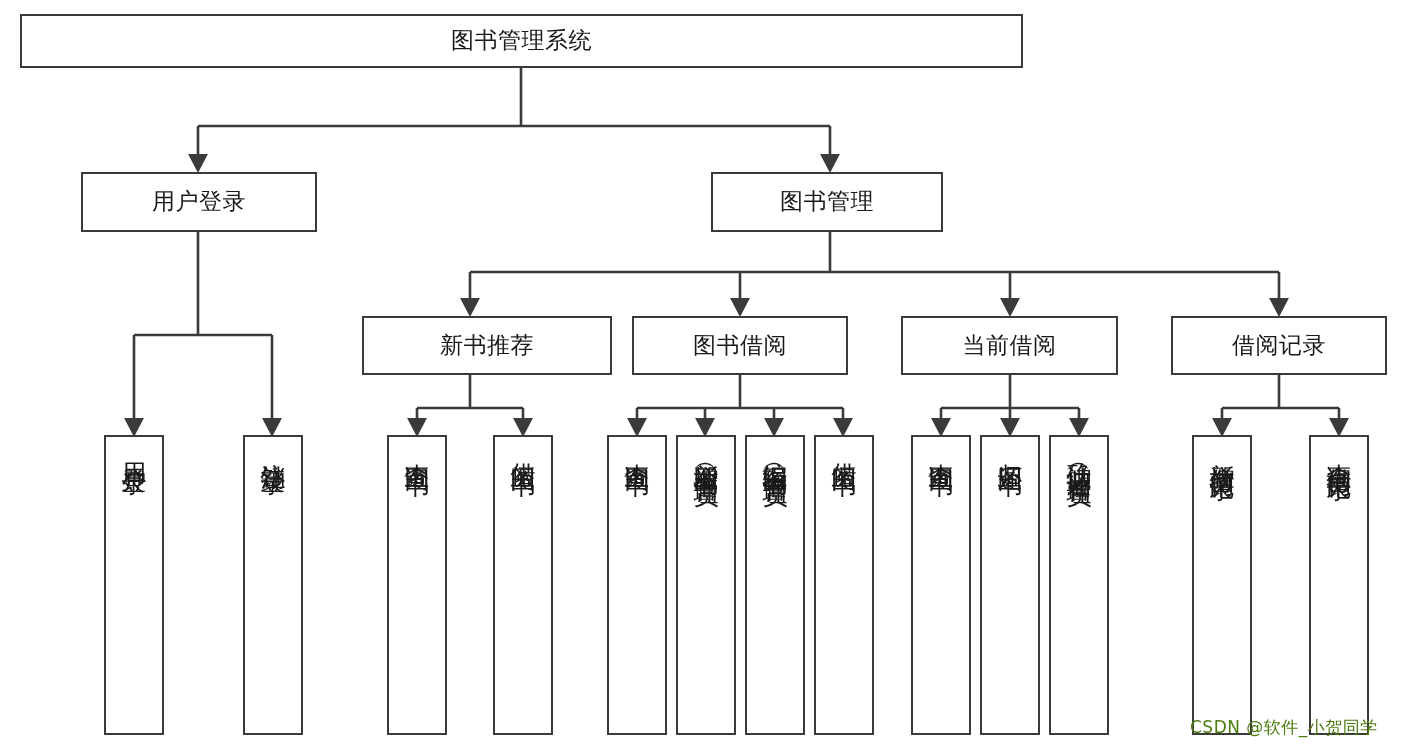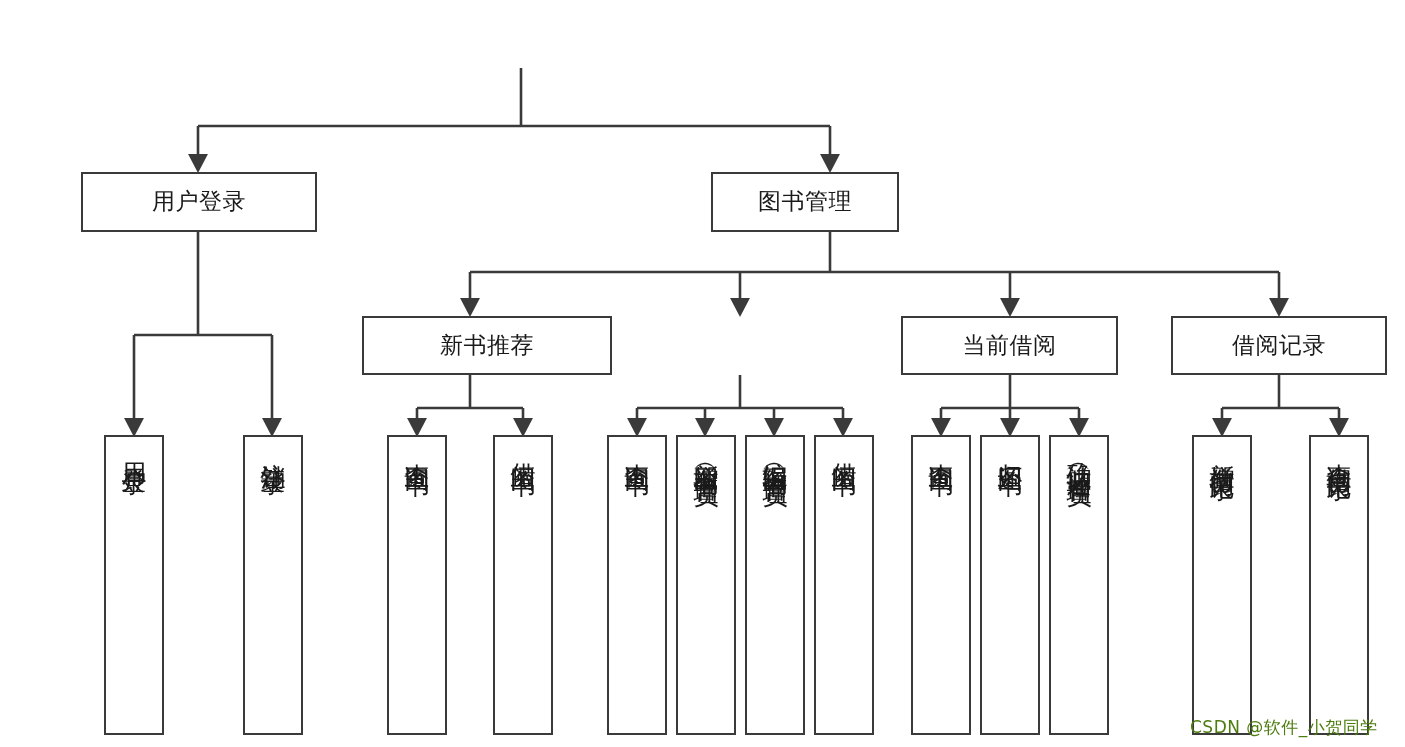--- a/index.html
+++ b/index.html
@@ -118,33 +118,39 @@
       <path d="M1079,408 L1079,427" marker-end="url(#arrow)"></path>
 
       <path d="M1279,375 L1279,408"></path>
       <path d="M1222,408 L1339,408"></path>
       <path d="M1222,408 L1222,427" marker-end="url(#arrow)"></path>
       <path d="M1339,408 L1339,427" marker-end="url(#arrow)"></path>
 
     </g>
   </svg>
 
+  <div class="node horiz" style="left:20px; top:14px; width:1003px; height:54px;">
+    <span class="lbl">图书管理系统</span>
+  </div>
 
   <div class="node horiz" style="left:81px; top:172px; width:236px; height:60px;">
     <span class="lbl">用户登录</span>
   </div>
 
-  <div class="node horiz" style="left:711px; top:172px; width:188px; height:60px;">
+  <div class="node horiz" style="left:711px; top:172px; width:232px; height:60px;">
     <span class="lbl">图书管理</span>
   </div>
 
   <div class="node horiz" style="left:362px; top:316px; width:250px; height:59px;">
     <span class="lbl">新书推荐</span>
   </div>
 
+  <div class="node horiz" style="left:632px; top:316px; width:216px; height:59px;">
+    <span class="lbl">图书借阅</span>
+  </div>
 
   <div class="node horiz" style="left:1171px; top:316px; width:216px; height:59px;">
     <span class="lbl">借阅记录</span>
   </div>
 
   <div class="node horiz" style="left:901px; top:316px; width:217px; height:59px;">
     <span class="lbl">当前借阅</span>
   </div>
 
   <div class="node vert" style="left:104px; top:435px; width:60px; height:300px;">

